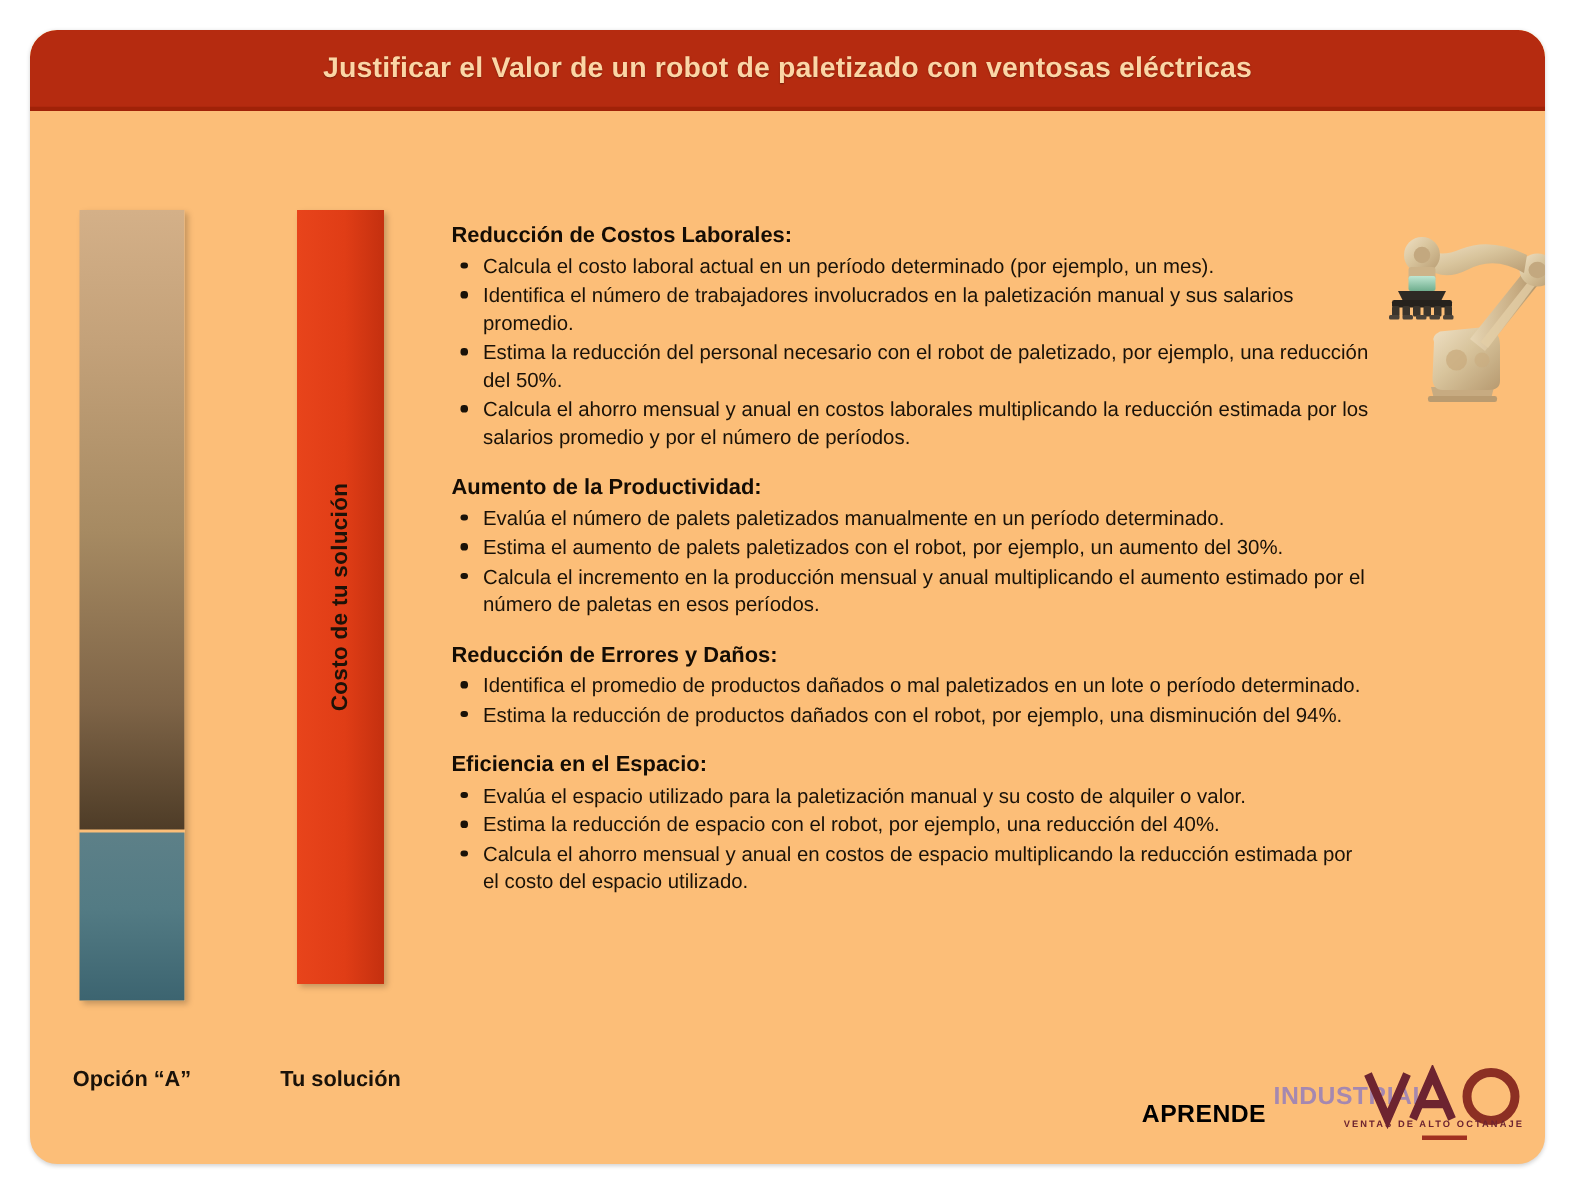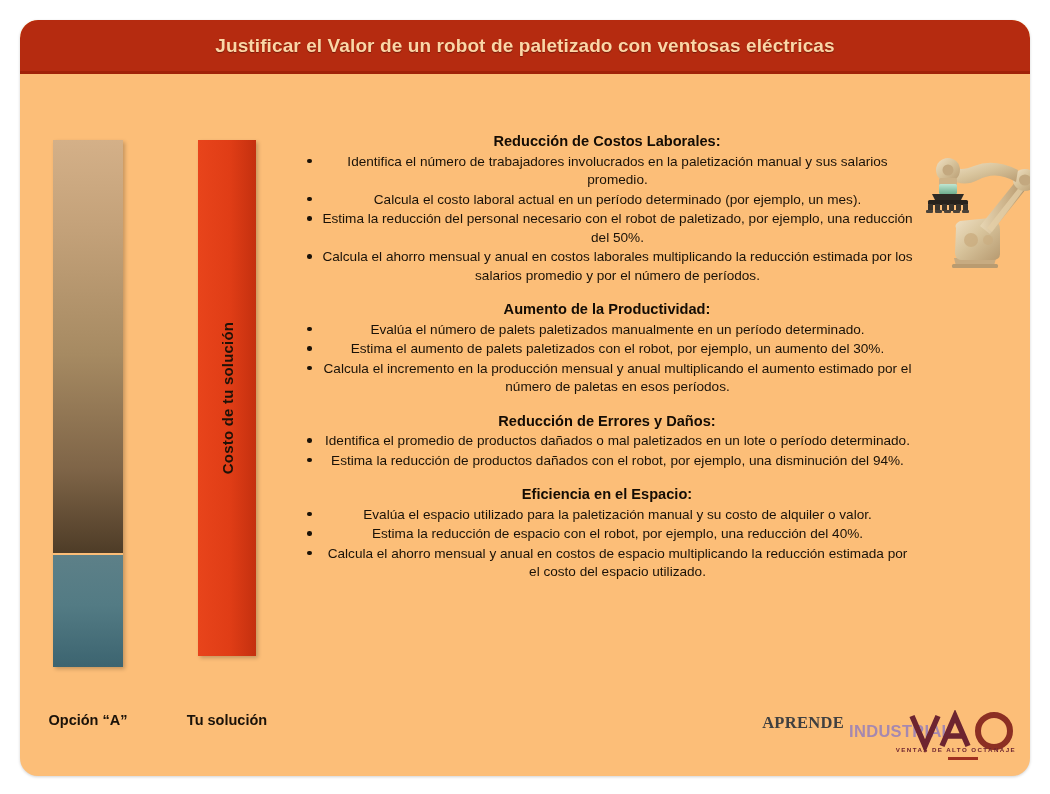--- a/index.html
+++ b/index.html
@@ -122,23 +122,22 @@
     white-space: nowrap;
     margin-top: 28px;
   }
   #axis-label-a { left: 18px; width: 100px; text-align: center; }
   #axis-label-b { left: 155px; width: 104px; text-align: center; }
 
   
   #content {
     position: absolute;
     left: 281px;
-    top: 112px;
+    top: 128px;
     width: 612px;
-    text-align: center;
   }
   .section { margin-bottom: 15px; }
   .section:last-child { margin-bottom: 0; }
   .section-heading {
     color: #140c04;
     font-size: 14.6px;
     font-weight: bold;
     margin: 0 0 2px 0;
     line-height: 1.28;
   }
@@ -178,27 +177,26 @@
   #footer-logo {
     position: absolute;
     left: 0;
     top: 690px;
     width: 1010px;
     height: 66px;
   }
   #logo-aprende {
     position: absolute;
     right: 186px;
-    top: 3px;
+    top: 24px;
     font-size: 16.5px;
     font-weight: bold;
     letter-spacing: 0.3px;
-    color: #404040;
-    white-space: nowrap;
-    font-family: Liberation Serif, serif;
+    color: #000000;
+    white-space: nowrap;
   }
   #logo-industrial {
     position: absolute;
     right: 78px;
     top: 12px;
     font-size: 16.5px;
     font-weight: bold;
     letter-spacing: 0.3px;
     color: #a588b0;
     white-space: nowrap;
@@ -250,22 +248,22 @@
     </div>
 
     <div class="axis-label" id="axis-label-a">Opción “A”</div>
     <div class="axis-label" id="axis-label-b">Tu solución</div>
   </div>
 
   <div id="content">
       <div class="section">
         <div class="section-heading">Reducción de Costos Laborales:</div>
         <ul class="bullets">
+          <li><span class="dot"></span><span>Calcula el costo laboral actual en un período determinado (por ejemplo, un mes).</span></li>
           <li><span class="dot"></span><span>Identifica el número de trabajadores involucrados en la paletización manual y sus salarios promedio.</span></li>
-          <li><span class="dot"></span><span>Calcula el costo laboral actual en un período determinado (por ejemplo, un mes).</span></li>
           <li><span class="dot"></span><span>Estima la reducción del personal necesario con el robot de paletizado, por ejemplo, una reducción del 50%.</span></li>
           <li><span class="dot"></span><span>Calcula el ahorro mensual y anual en costos laborales multiplicando la reducción estimada por los salarios promedio y por el número de períodos.</span></li>
         </ul>
       </div>
       <div class="section">
         <div class="section-heading">Aumento de la Productividad:</div>
         <ul class="bullets">
           <li><span class="dot"></span><span>Evalúa el número de palets paletizados manualmente en un período determinado.</span></li>
           <li><span class="dot"></span><span>Estima el aumento de palets paletizados con el robot, por ejemplo, un aumento del 30%.</span></li>
           <li><span class="dot"></span><span>Calcula el incremento en la producción mensual y anual multiplicando el aumento estimado por el número de paletas en esos períodos.</span></li>

